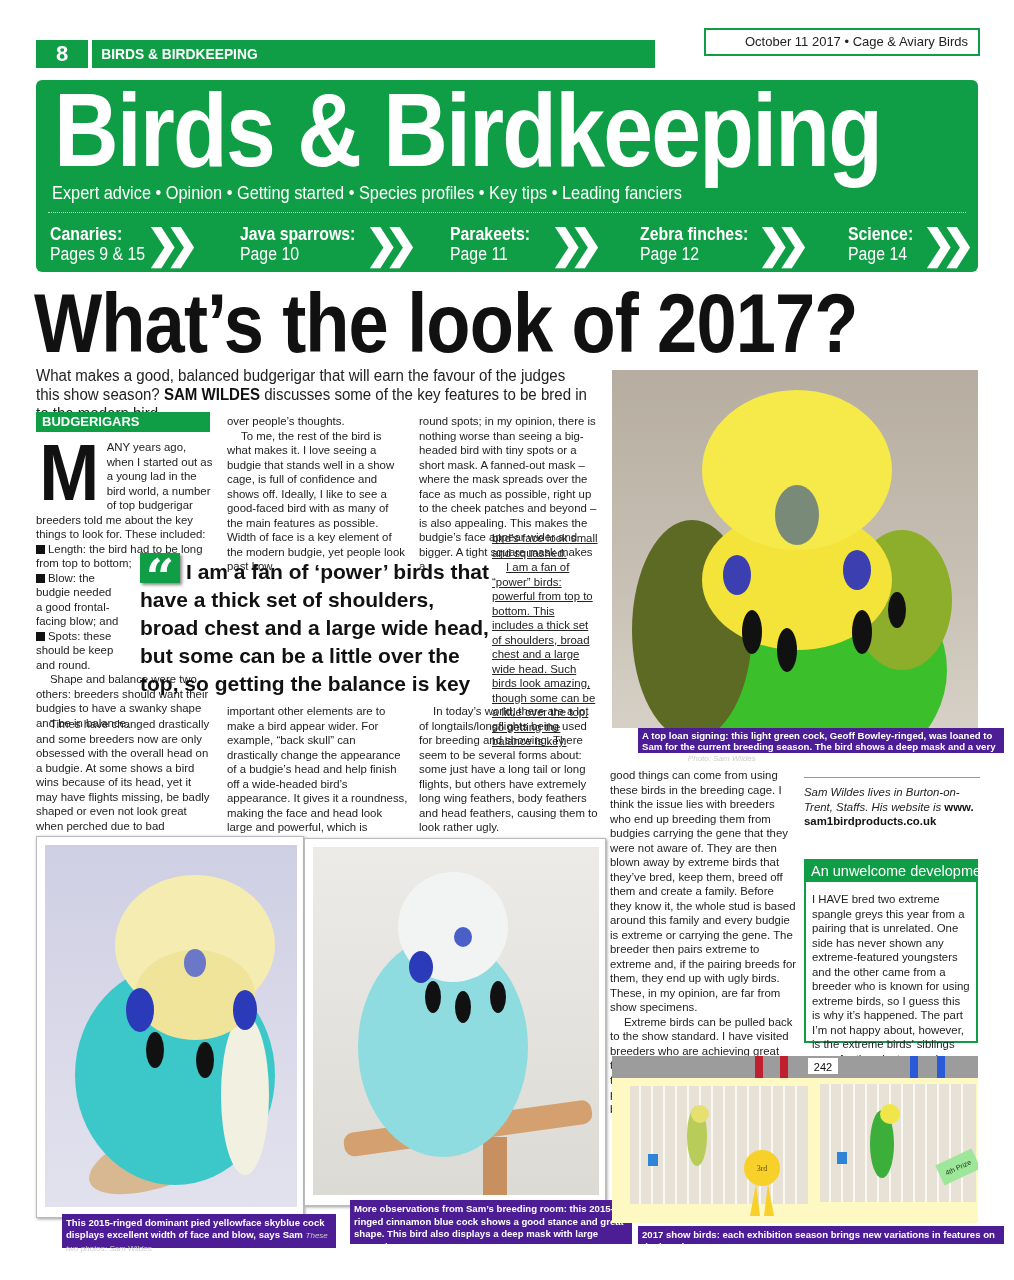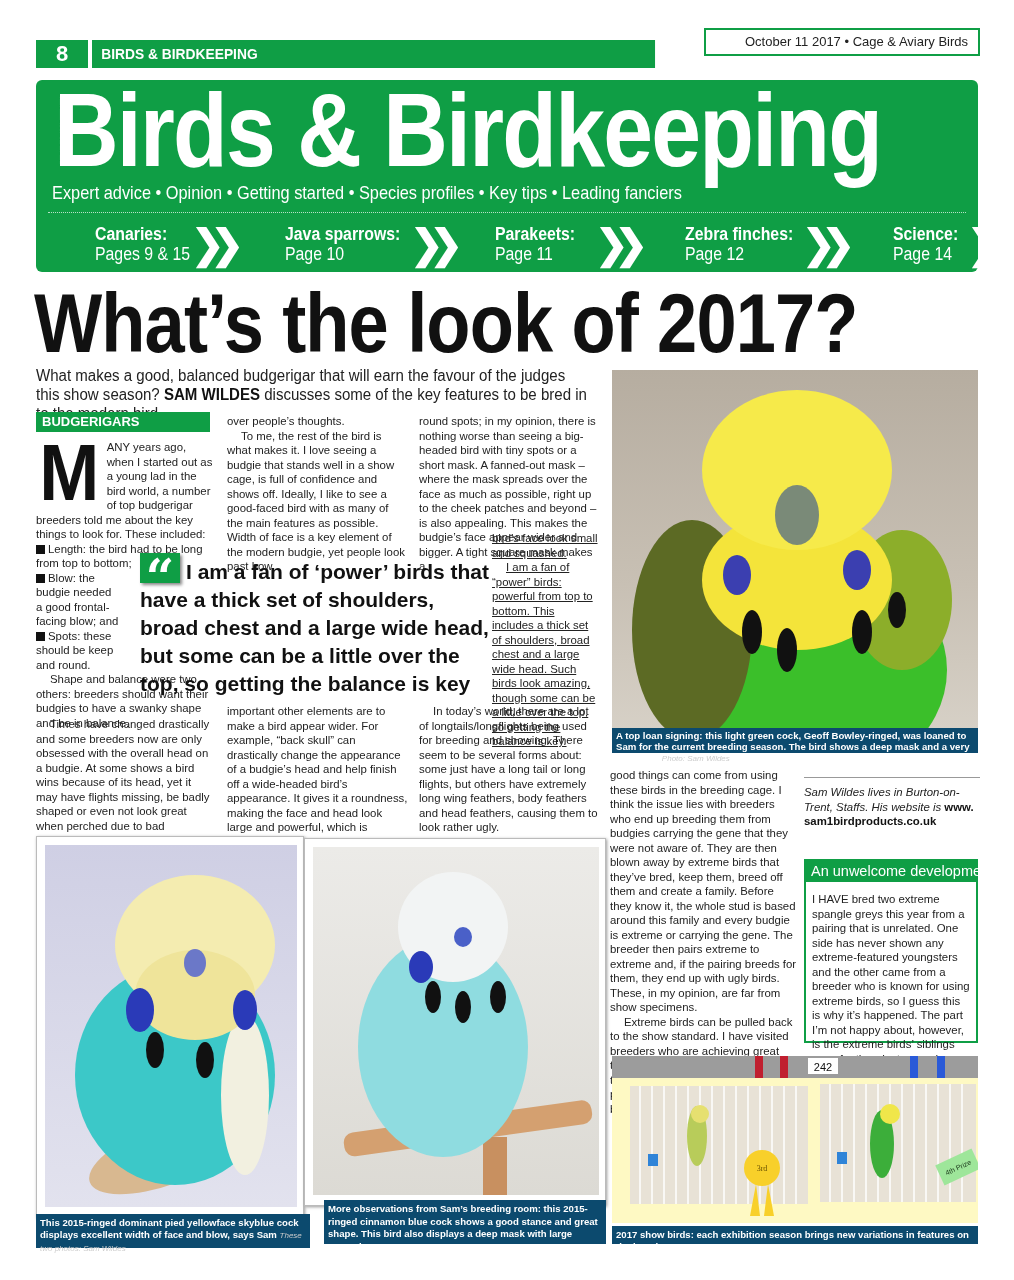--- a/index.html
+++ b/index.html
@@ -10,21 +10,21 @@
   
   .pagenum { left: 36px; top: 40px; width: 52px; height: 28px; background: #0f9e45; color: #fff; font-weight: bold; font-size: 22px; text-align: center; line-height: 28px; }
   .section-strip { left: 92px; top: 40px; width: 612px; height: 28px; background: #0f9e45; color: #fff; font-weight: bold; font-size: 15px; line-height: 28px; padding-left: 10px; transform: scaleX(0.92); transform-origin: left; }
   .date-strip { left: 704px; top: 28px; width: 276px; height: 28px; border: 2px solid #0f9e45; background: #fff; font-size: 13px; line-height: 24px; text-align: right; padding-right: 10px; color: #222; }
 
   
   .banner { left: 36px; top: 80px; width: 942px; height: 192px; background: #0f9e45; border-radius: 6px; color: #fff; }
   .banner-title { position: absolute; left: 18px; top: -6px; font-size: 104px; font-weight: bold; letter-spacing: -2px; line-height: 112px; transform: scaleX(0.86); transform-origin: left; white-space: nowrap; }
   .banner-sub { position: absolute; left: 16px; top: 102px; font-size: 19px; white-space: nowrap; transform: scaleX(0.86); transform-origin: left; }
   .banner-dots { position: absolute; left: 12px; right: 12px; top: 132px; border-top: 1px dotted rgba(255,255,255,0.7); }
-  .nav-item { position: absolute; top: 142px; height: 44px; display: flex; align-items: center; margin-left: 45px; }
+  .nav-item { position: absolute; top: 142px; height: 44px; display: flex; align-items: center; }
   .nav-text { font-size: 18px; line-height: 20px; transform: scaleX(0.88); transform-origin: left; white-space: nowrap; }
   .nav-text b { display: block; }
   .chev { font-size: 40px; font-weight: bold; letter-spacing: -14px; margin-left: -4px; line-height: 40px; }
 
   
   .headline { left: 34px; top: 278px; font-size: 84px; font-weight: bold; color: #111; white-space: nowrap; letter-spacing: -1px; transform: scaleX(0.86); transform-origin: left; line-height: 90px; }
   .standfirst { left: 36px; top: 366px; width: 590px; font-size: 16px; line-height: 19px; color: #222; transform: scaleX(0.94); transform-origin: left; }
   .standfirst b { color: #111; }
 
   
@@ -33,21 +33,21 @@
   .col p.ni { text-indent: 0; }
   .bullet { display: inline-block; width: 9px; height: 9px; background: #111; margin-right: 3px; vertical-align: -1px; }
   .kicker { left: 36px; top: 412px; width: 174px; height: 20px; background: #0f9e45; color: #fff; font-weight: bold; font-size: 13px; line-height: 20px; padding-left: 6px; }
   .dropcap { float: left; font-size: 80px; font-weight: bold; line-height: 62px; height: 64px; margin-right: 4px; margin-top: 2px; color: #111; transform: scaleX(0.9); }
 
   .pullquote { left: 140px; top: 553px; width: 352px; font-size: 21px; font-weight: bold; line-height: 28px; color: #111; }
   .quote-mark { display: inline-block; width: 40px; height: 30px; background: #0f9e45; color: #fff; font-family: "DejaVu Serif", serif; font-size: 50px; line-height: 50px; text-align: center; vertical-align: -4px; margin-right: 6px; box-shadow: 2px 2px 3px #888; overflow: hidden; }
 
   
   .photo { background: #ccc; overflow: hidden; }
-  .caption { background: #0c4a6e; color: #fff; font-weight: bold; font-size: 10.5px; line-height: 13px; padding: 3px 6px; }
+  .caption { background: #4c1d95; color: #fff; font-weight: bold; font-size: 10.5px; line-height: 13px; padding: 3px 6px; margin-left: 26px; }
   .caption i { font-weight: normal; font-size: 8px; color: #ccc; }
 
   .divider { height: 0; border-top: 1px solid #999; }
 
   .sidebar-box { left: 804px; top: 859px; width: 174px; height: 184px; border: 2px solid #0f9e45; }
   .sidebar-head { background: #0f9e45; color: #fff; font-size: 14.5px; line-height: 21px; padding-left: 5px; white-space: nowrap; transform-origin: left; }
   .sidebar-body { font-size: 11.4px; line-height: 14.5px; padding: 10px 6px 0 6px; color: #222; }
 </style>
 </head>
 <body>

